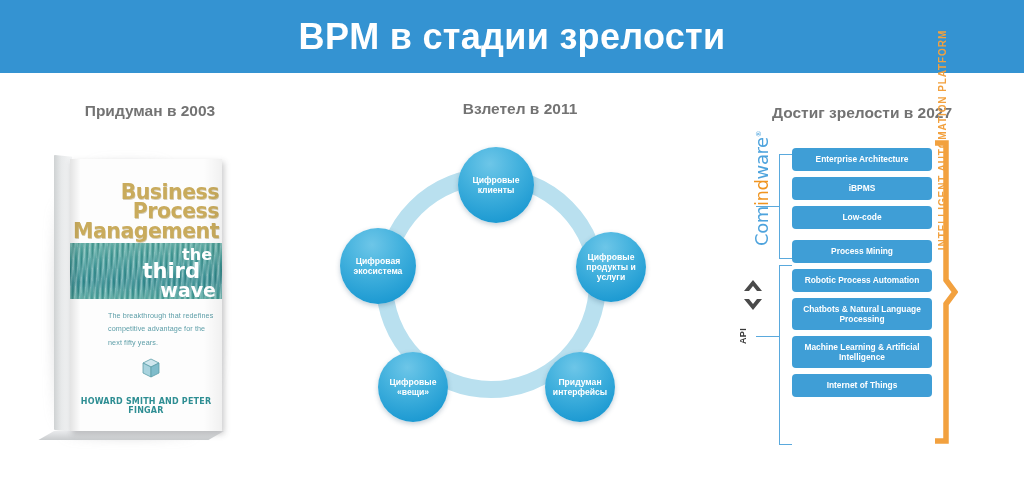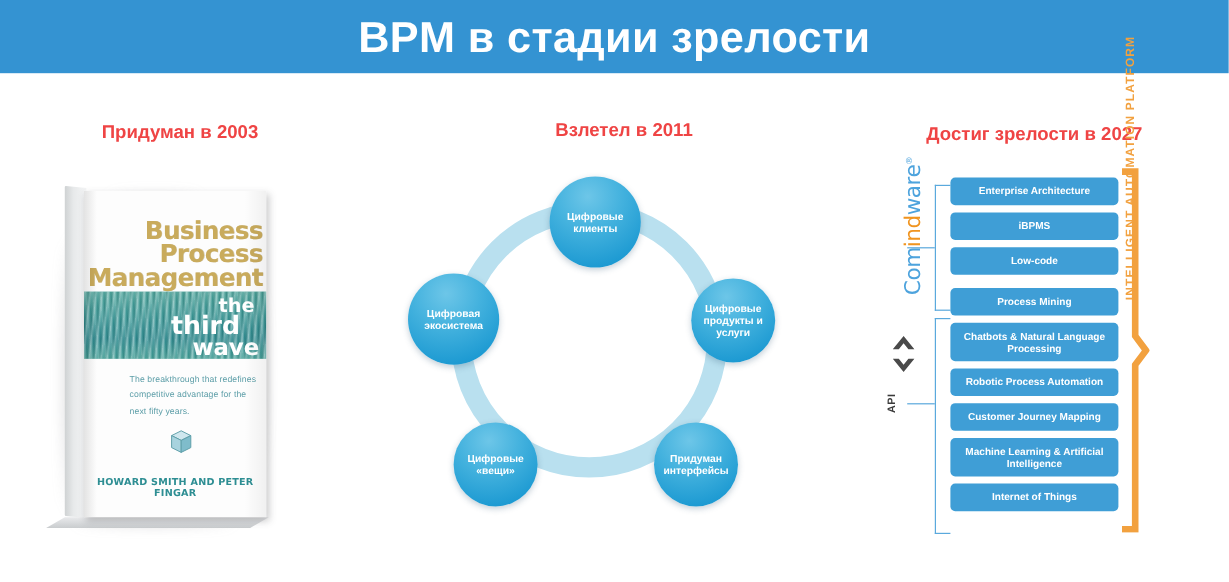--- a/index.html
+++ b/index.html
@@ -10,39 +10,39 @@
   body {
     width: 1024px; height: 485px;
     position: relative; overflow: hidden;
     font-family: "Liberation Sans", sans-serif;
     color: #1a1a1a;
   }
 
   
   #header-banner {
     position: absolute; left: 0; top: 0;
-    width: 1024px; height: 61px;
+    width: 1024px; height: 73px;
     background: #3493d2;
     display: flex; align-items: center; justify-content: center; text-align: right;
   }
   #header-title {
     color: #ffffff;
     font-size: 36px;
     font-weight: bold;
     letter-spacing: 0.3px;
     line-height: 1;
     white-space: nowrap;
   }
 
   
   .col-heading {
     position: absolute;
     font-size: 15.5px;
     font-weight: bold;
-    color: #ef4444;
+    color: #737373;
     white-space: nowrap;
     text-align: center;
   }
   #heading-left   { left: 0;   top: 102px; width: 300px; }
   #heading-center { left: 350px; top: 100px; width: 340px; }
   #heading-right  { left: 700px; top: 104px; width: 324px; }
 
   
   #book-panel {
     position: absolute; left: 44px; top: 143px;
@@ -359,28 +359,25 @@
     <div class="pbox h1">
       <span>iBPMS</span>
     </div>
     <div class="pbox h1 gap">
       <span>Low-code</span>
     </div>
 
     <div class="pbox h1">
       <span>Process Mining</span>
     </div>
+    <div class="pbox h1">
+      <span>Robotic Process Automation</span>
+    </div>
     <div class="pbox h2">
       <span>Chatbots &amp; Natural Language Processing</span>
-    </div>
-    <div class="pbox h1">
-      <span>Robotic Process Automation</span>
-    </div>
-    <div class="pbox h1">
-      <span>Customer Journey Mapping</span>
     </div>
     <div class="pbox h2">
       <span>Machine Learning &amp; Artificial Intelligence</span>
     </div>
     <div class="pbox h1">
       <span>Internet of Things</span>
     </div>
   </div>
 
   <div id="orange-bracket">

